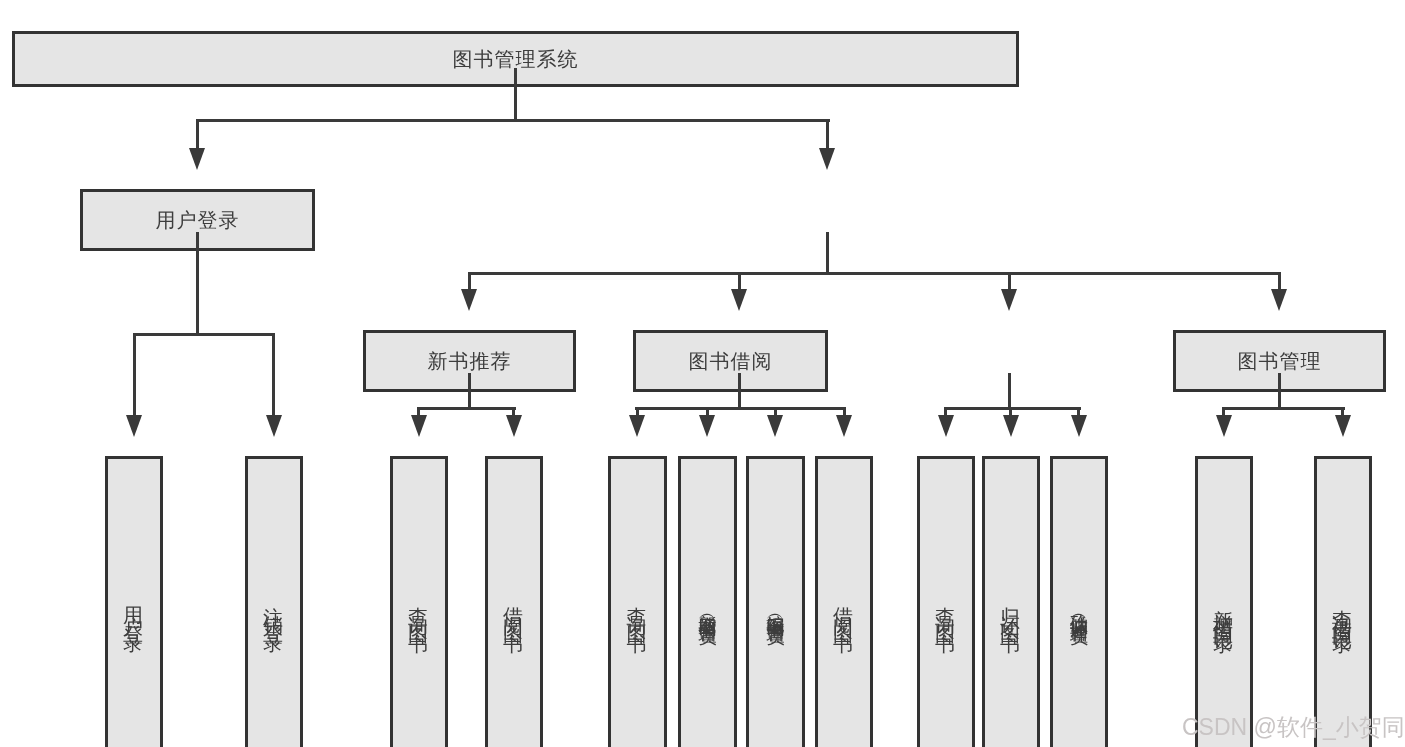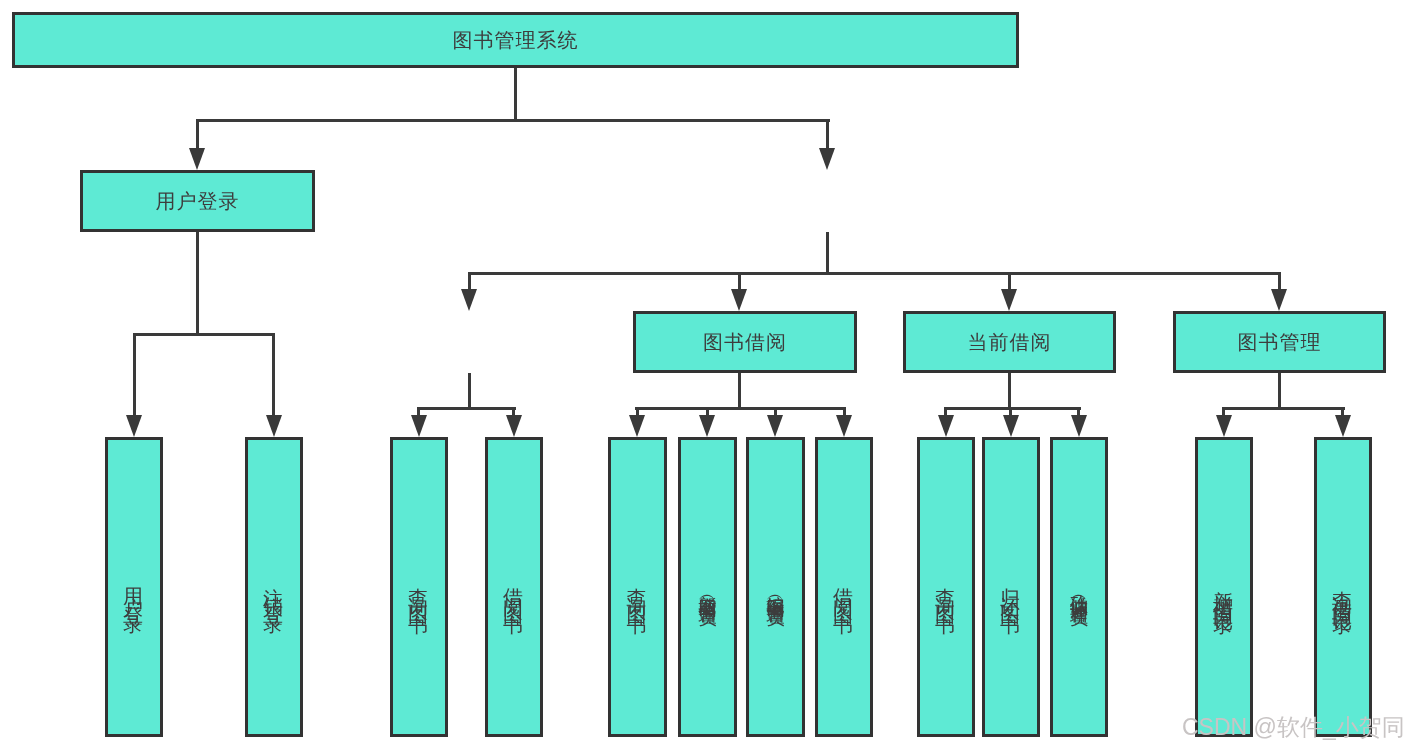--- a/index.html
+++ b/index.html
@@ -14,26 +14,27 @@
   .canvas{
     position:relative;
     width:1405px;height:747px;
     background:var(--bg);
     overflow:hidden;
   }
   .box{
     position:absolute;
     box-sizing:border-box;
     border:3px solid var(--border);
-    background:#5eead4;
+    background:#e5e5e5;
     display:flex;
     align-items:center;
     justify-content:center;
     color:var(--text);
     font-size:20px;
+    margin-top:19px;
   }
   .box.h{letter-spacing:1px;}
   .box.v{
     writing-mode:vertical-rl;
     letter-spacing:9px;
     padding-top:6px;
   }
   .box.v.med{letter-spacing:5px;}
   .box.v.long{font-size:18px;letter-spacing:2px;}
   .vline{position:absolute;width:3px;background:var(--line);}
@@ -81,22 +82,22 @@
   <div class="hline" style="left:468px;top:272px;width:813px"></div>
   <div class="vline" style="left:468px;top:272px;height:19px"></div>
   <div class="arrow" style="left:461px;top:289px"></div>
   <div class="vline" style="left:738px;top:272px;height:19px"></div>
   <div class="arrow" style="left:731px;top:289px"></div>
   <div class="vline" style="left:1008px;top:272px;height:19px"></div>
   <div class="arrow" style="left:1001px;top:289px"></div>
   <div class="vline" style="left:1278px;top:272px;height:19px"></div>
   <div class="arrow" style="left:1271px;top:289px"></div>
 
-  <div class="box h" style="left:633px;top:311px;width:224px;height:62px">图书借阅</div>
-  <div class="box h" style="left:903px;top:311px;width:213px;height:62px">当前借阅</div>
+  <div class="box h" style="left:363px;top:311px;width:213px;height:62px">新书推荐</div>
+  <div class="box h" style="left:633px;top:311px;width:195px;height:62px">图书借阅</div>
   <div class="box h" style="left:1173px;top:311px;width:213px;height:62px">图书管理</div>
 
   <div class="vline" style="left:468px;top:373px;height:37px"></div>
   <div class="hline" style="left:417px;top:407px;width:99px"></div>
   <div class="vline" style="left:417px;top:407px;height:10px"></div>
   <div class="arrow" style="left:411px;top:415px"></div>
   <div class="vline" style="left:512px;top:407px;height:10px"></div>
   <div class="arrow" style="left:506px;top:415px"></div>
 
   <div class="vline" style="left:738px;top:373px;height:37px"></div>

